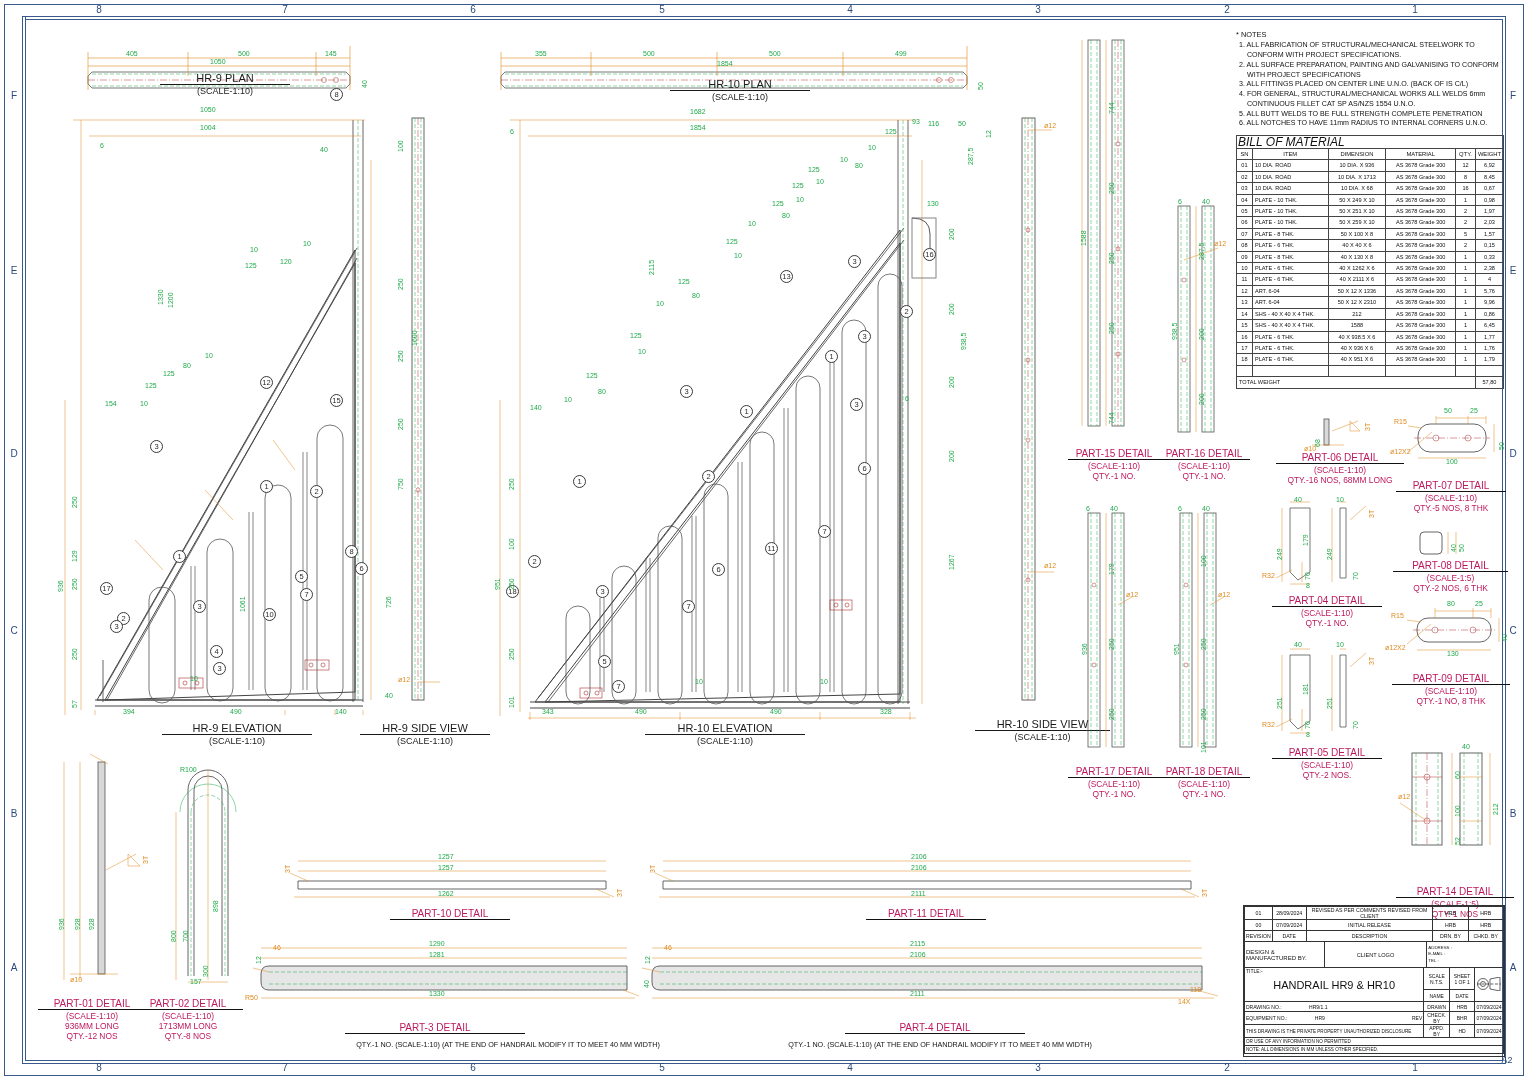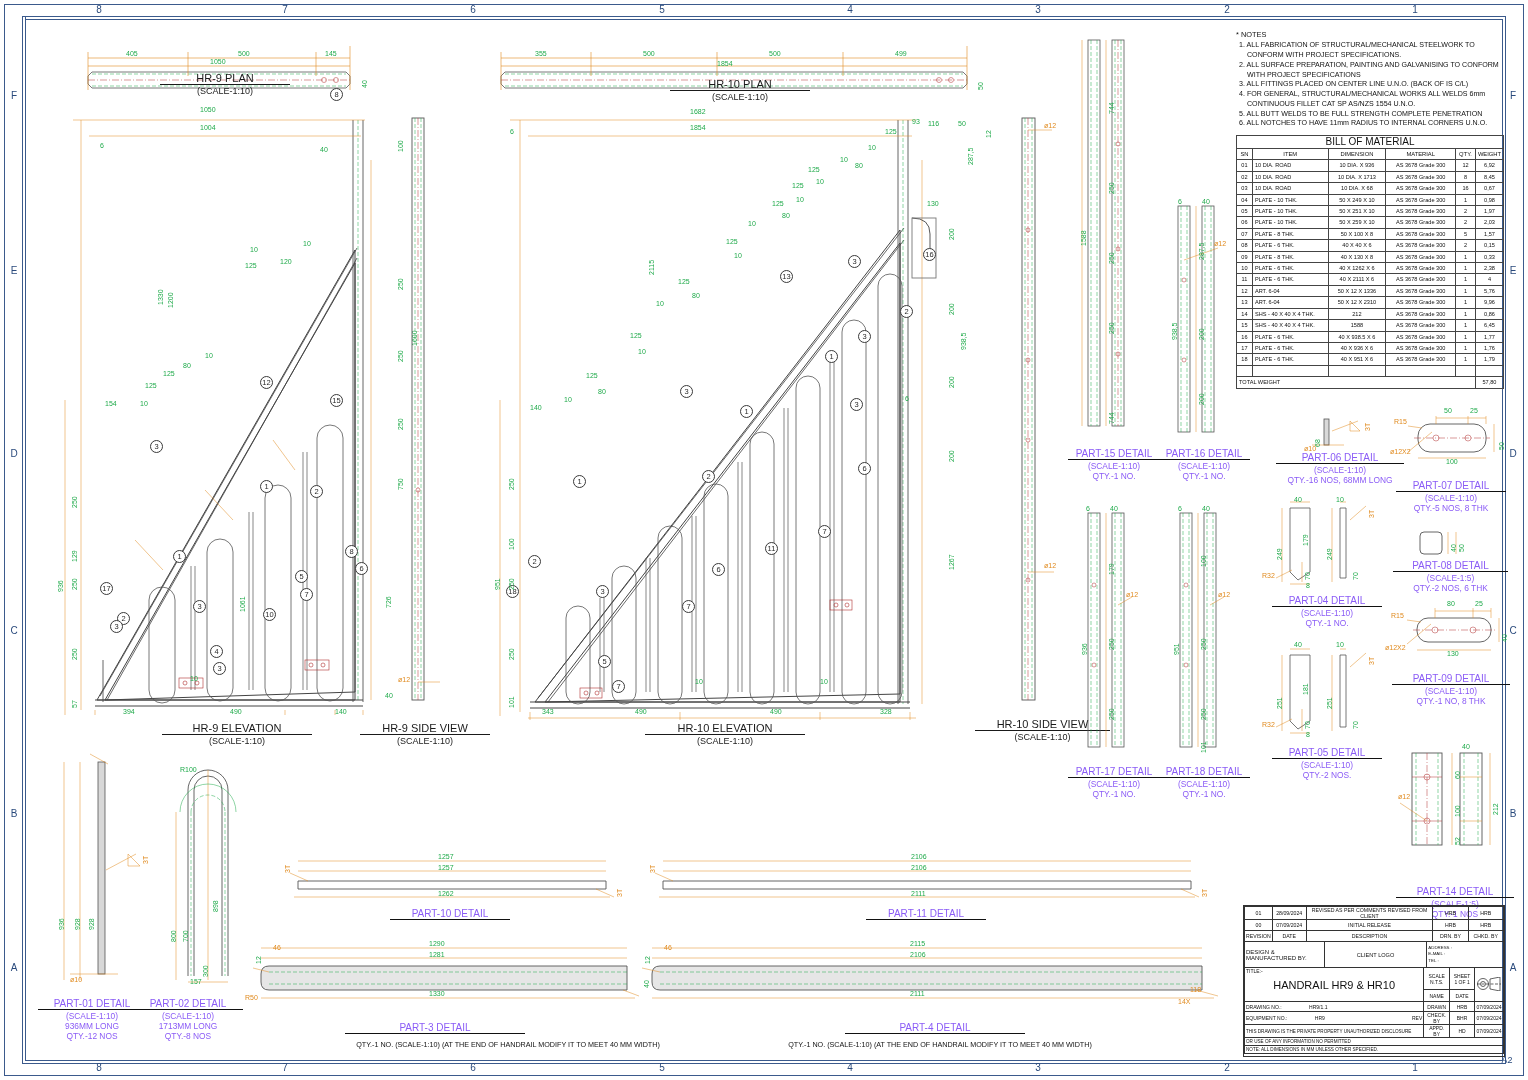--- a/index.html
+++ b/index.html
@@ -98,29 +98,29 @@
     position: absolute; left: 1236px; top: 135px;
     width: 268px;
     border-collapse: collapse;
     font-size: 5.6px;
     color: #111;
   }
   #bom td, #bom th {
     border: 0.6px solid #444;
     padding: 0 1px; height: 10.4px; line-height: 10.4px;
   }
-  #bom .ttl { font-size: 10px; text-align: center; height: 12px; line-height: 12px;}
+  #bom .ttl { font-size: 12px; height: 12px; line-height: 12px; font-style: italic;}
   #bom .hdr { text-align: center; font-size: 5.8px; }
   #bom .c { text-align: center; }
   #bom .l { text-align: left; padding-left: 2px; }
 
   
   .pcap {
     position: absolute; text-align: center; white-space: nowrap;
-    font-family: "Liberation Sans", sans-serif; color: #8b5cf6;
+    font-family: "Liberation Sans", sans-serif; color: #be185d;
   }
   .pcap .pn {
     display: block; font-size: 10px;
     border-bottom: 1px solid #111;
   }
   .pcap .ps { display: block; font-size: 8.4px; margin-top: 1px; }
   .pcap .pq { display: block; font-size: 8.4px; }
 
   
   #titleblock {

